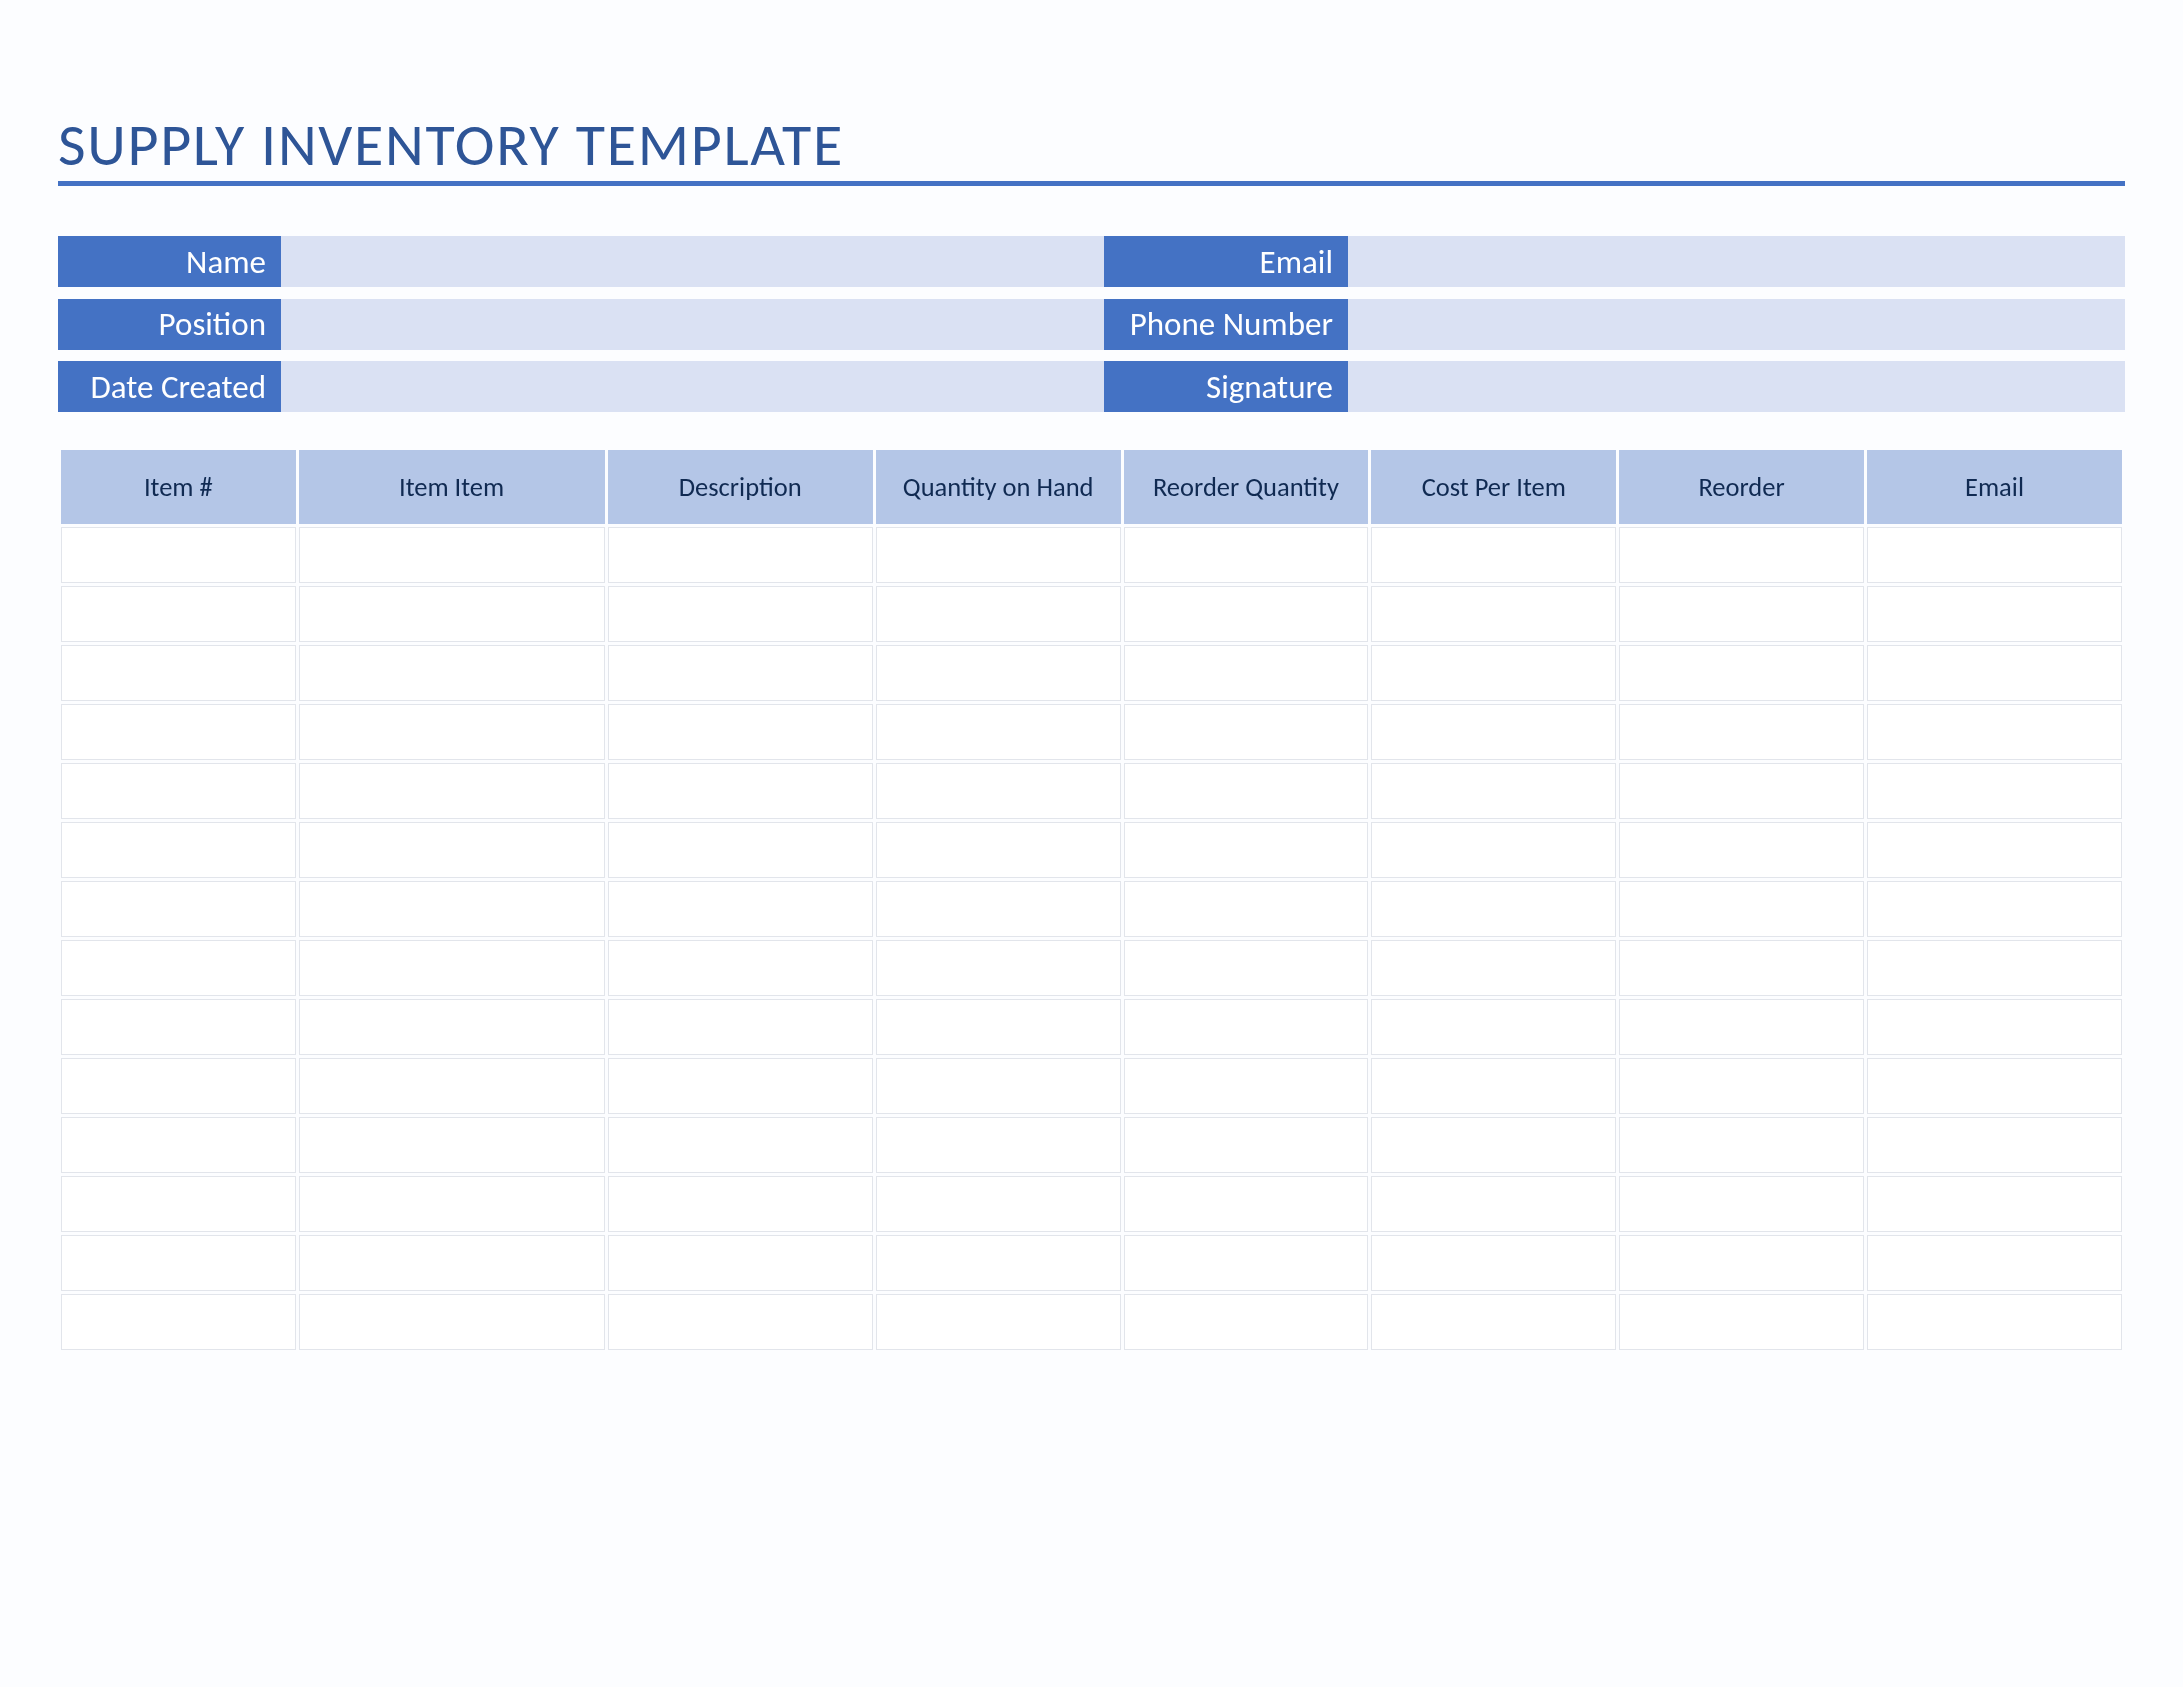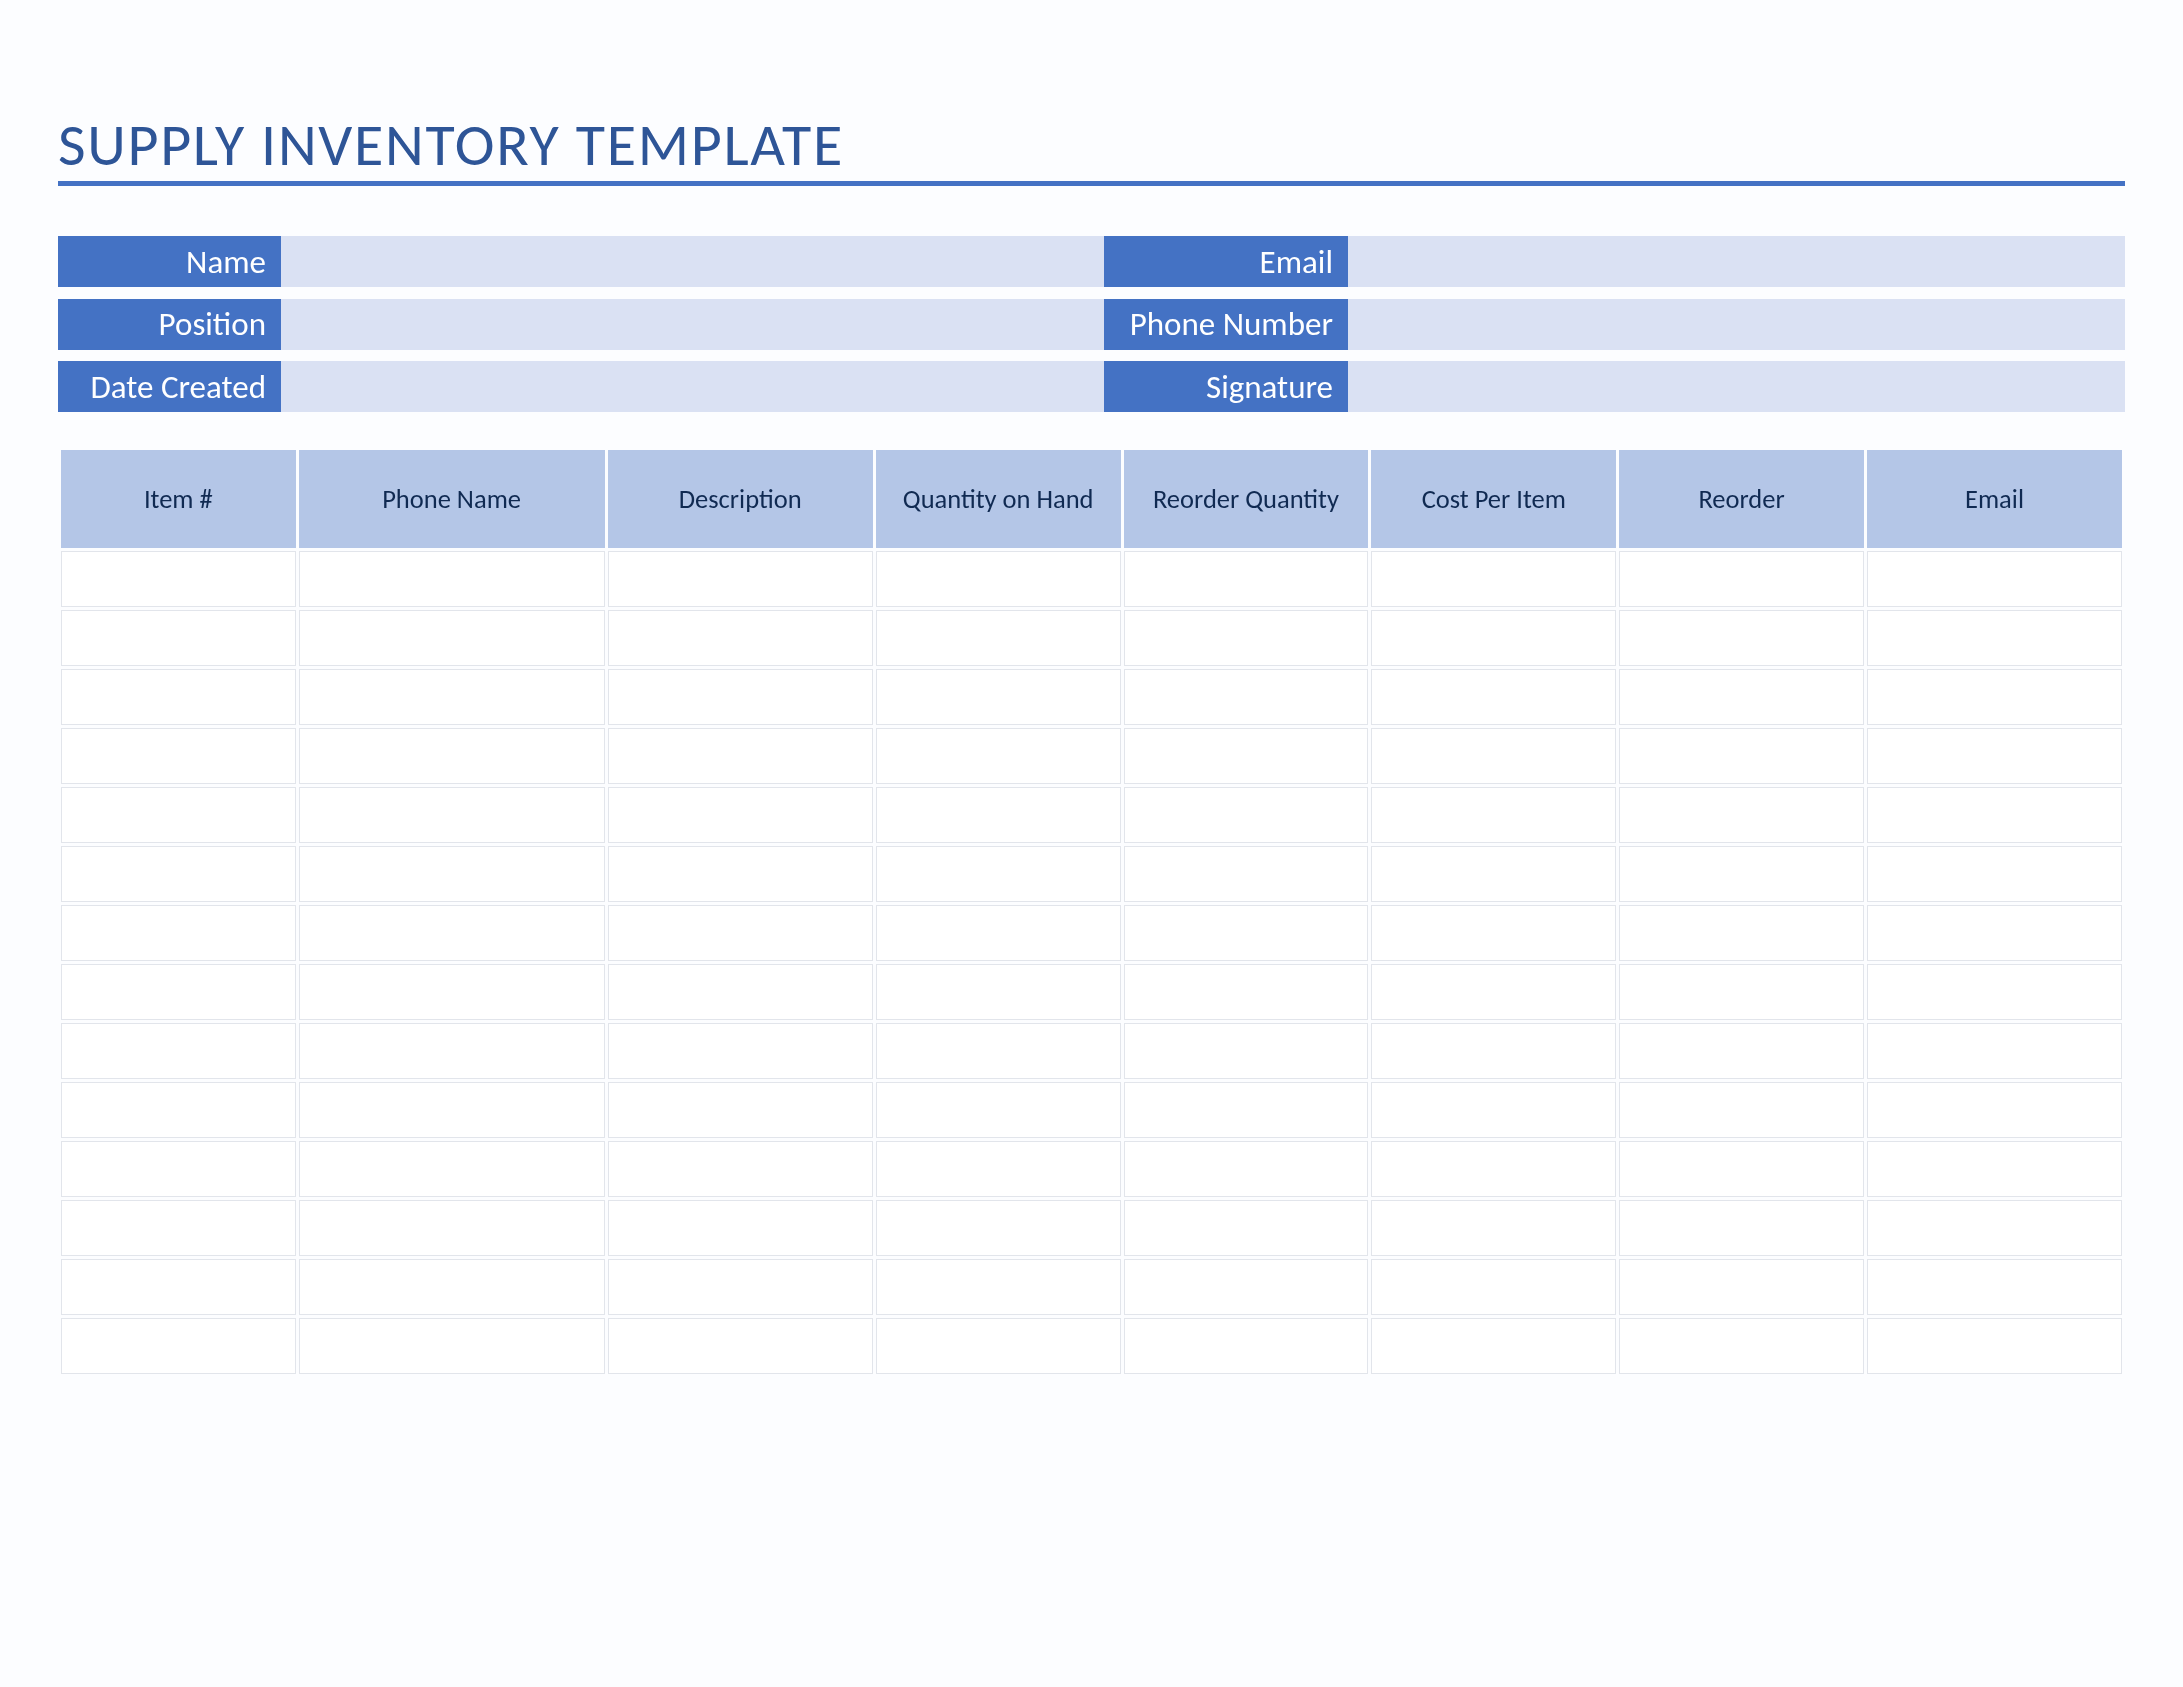--- a/index.html
+++ b/index.html
@@ -53,21 +53,21 @@
       border-collapse: separate;
       border-spacing: 3.3px;
       width: 100%;
       table-layout: fixed;
     }
     table.inv th {
       background: #B4C6E7;
       color: #102a52;
       font-weight: 400;
       font-size: 26.5px;
-      height: 98px;
+      height: 74px;
       text-align: center;
       vertical-align: middle;
       padding: 3.3px 5px;
       margin-top: 16px;
     }
     table.inv td {
       border: 1.7px solid #E2E5EB;
       background: #ffffff;
       height: 56px;
       font-size: 23px;
@@ -106,21 +106,21 @@
       <col style="width: 13%;">
       <col style="width: 12%;">
       <col style="width: 12%;">
       <col style="width: 12%;">
       <col style="width: 12%;">
       <col style="width: 12.5%;">
     </colgroup>
   <thead>
       <tr id="inv-head">
         <th>Item #</th>
-        <th>Phone Name</th>
+        <th>Item Item</th>
         <th>Description</th>
         <th>Quantity on Hand</th>
         <th>Reorder Quantity</th>
         <th>Cost Per Item</th>
         <th>Reorder</th>
         <th>Email</th>
       </tr>
     </thead>
   <tbody id="inv-body">
       <tr>

